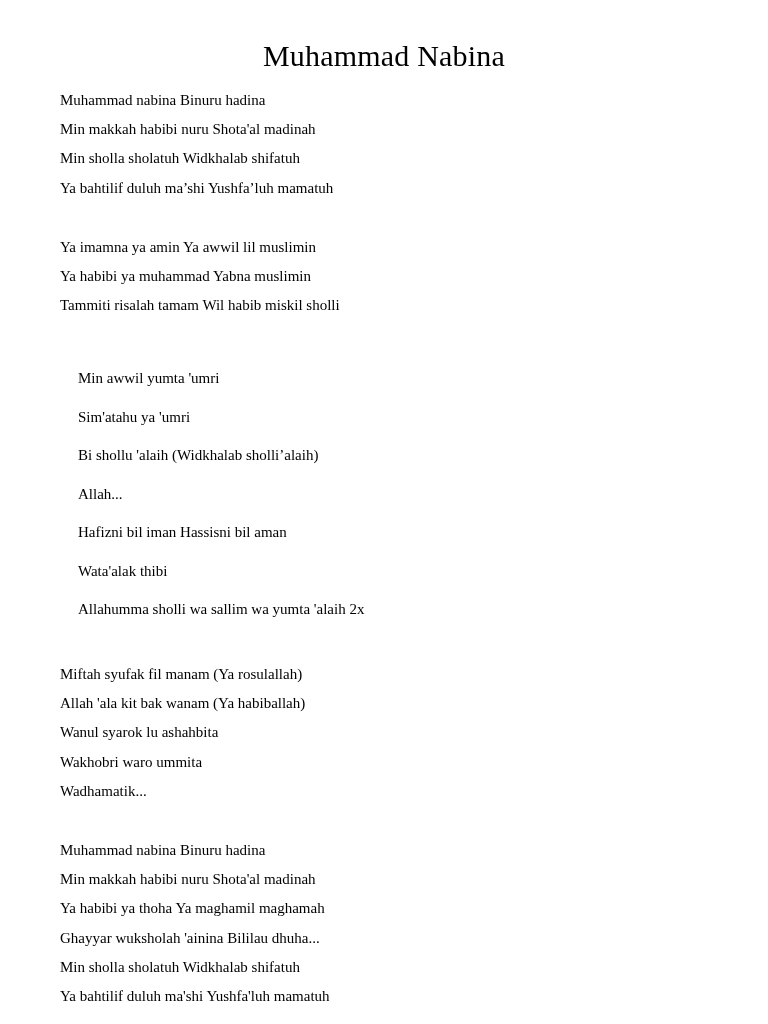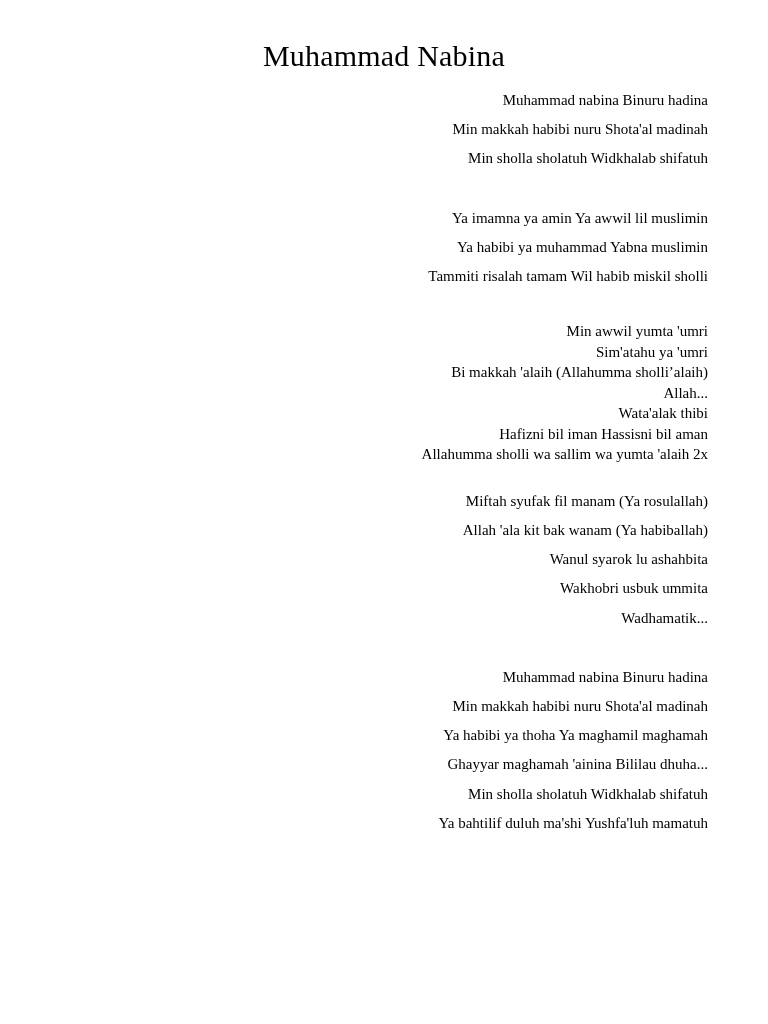--- a/index.html
+++ b/index.html
@@ -24,31 +24,31 @@
   }
   .doc-title {
     text-align: center;
     font-size: 30px;
     font-weight: normal;
     line-height: 1.2;
     margin: 0 0 12px 0;
     letter-spacing: 0.2px;
   }
   .stanza {
-    text-align: right;
+    text-align: left;
   }
   .stanza.spaced .line {
     font-size: 15px;
     line-height: 29.2px;
     margin: 0;
   }
   .stanza.tight .line {
     font-size: 15px;
     line-height: 20.5px;
-    margin: 0;
+    margin: 18px;
   }
   .stanza-gap-large {
     height: 30px;
   }
   .stanza-gap-small {
     height: 22px;
   }
   .line {
     white-space: pre-wrap;
   }
@@ -57,56 +57,57 @@
 <body>
 
 <div class="page">
 
   <h1 class="doc-title">Muhammad Nabina</h1>
 
   <div class="stanza spaced">
     <p class="line">Muhammad nabina Binuru hadina</p>
     <p class="line">Min makkah habibi nuru Shota'al madinah</p>
     <p class="line">Min sholla sholatuh Widkhalab shifatuh</p>
+    <p class="line">Ya bahtilif duluh ma’shi Yushfa’luh mamatuh</p>
   </div>
 
   <div class="stanza-gap-large"></div>
 
   <div class="stanza spaced">
     <p class="line">Ya imamna ya amin Ya awwil lil muslimin</p>
     <p class="line">Ya habibi ya muhammad Yabna muslimin</p>
     <p class="line">Tammiti risalah tamam Wil habib miskil sholli</p>
   </div>
 
   <div class="stanza-gap-large"></div>
 
   <div class="stanza tight">
     <p class="line">Min awwil yumta 'umri</p>
     <p class="line">Sim'atahu ya 'umri</p>
-    <p class="line">Bi makkah 'alaih (Allahumma sholli’alaih)</p>
+    <p class="line">Bi shollu 'alaih (Widkhalab sholli’alaih)</p>
     <p class="line">Allah...</p>
+    <p class="line">Hafizni bil iman Hassisni bil aman</p>
     <p class="line">Wata'alak thibi</p>
-    <p class="line">Hafizni bil iman Hassisni bil aman</p>
     <p class="line">Allahumma sholli wa sallim wa yumta 'alaih 2x</p>
   </div>
 
   <div class="stanza-gap-small"></div>
 
   <div class="stanza spaced">
     <p class="line">Miftah syufak fil manam (Ya rosulallah)</p>
     <p class="line">Allah 'ala kit bak wanam (Ya habiballah)</p>
     <p class="line">Wanul syarok lu ashahbita</p>
-    <p class="line">Wakhobri usbuk ummita</p>
+    <p class="line">Wakhobri waro ummita</p>
     <p class="line">Wadhamatik...</p>
   </div>
 
   <div class="stanza-gap-large"></div>
 
   <div class="stanza spaced">
     <p class="line">Muhammad nabina Binuru hadina</p>
     <p class="line">Min makkah habibi nuru Shota'al madinah</p>
     <p class="line">Ya habibi ya thoha Ya maghamil maghamah</p>
-    <p class="line">Ghayyar maghamah 'ainina Bililau dhuha...</p>
+    <p class="line">Ghayyar wuksholah 'ainina Bililau dhuha...</p>
     <p class="line">Min sholla sholatuh Widkhalab shifatuh</p>
     <p class="line">Ya bahtilif duluh ma'shi Yushfa'luh mamatuh</p>
   </div>
 
 </div>
 
 </body></html>

